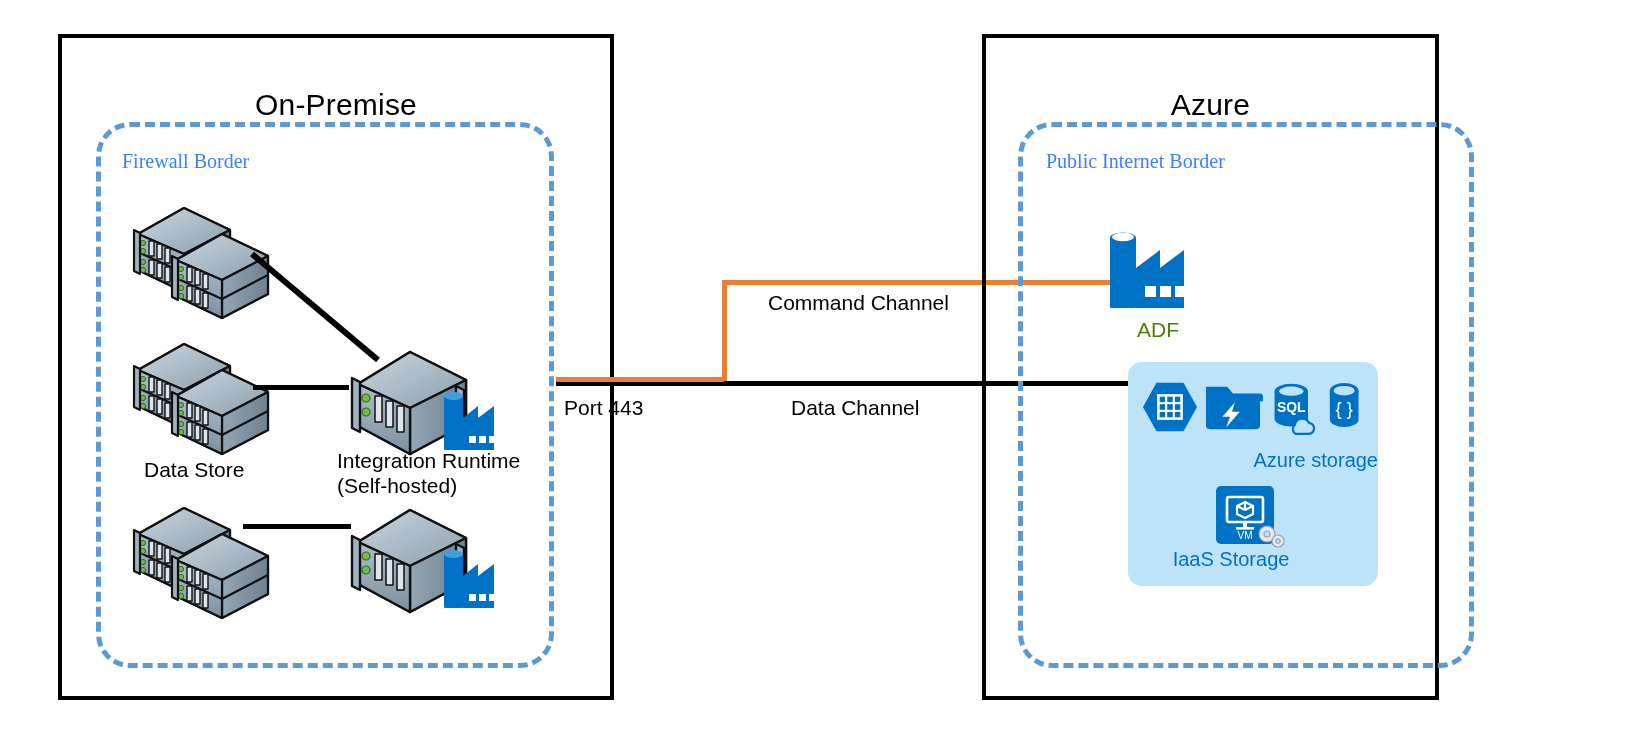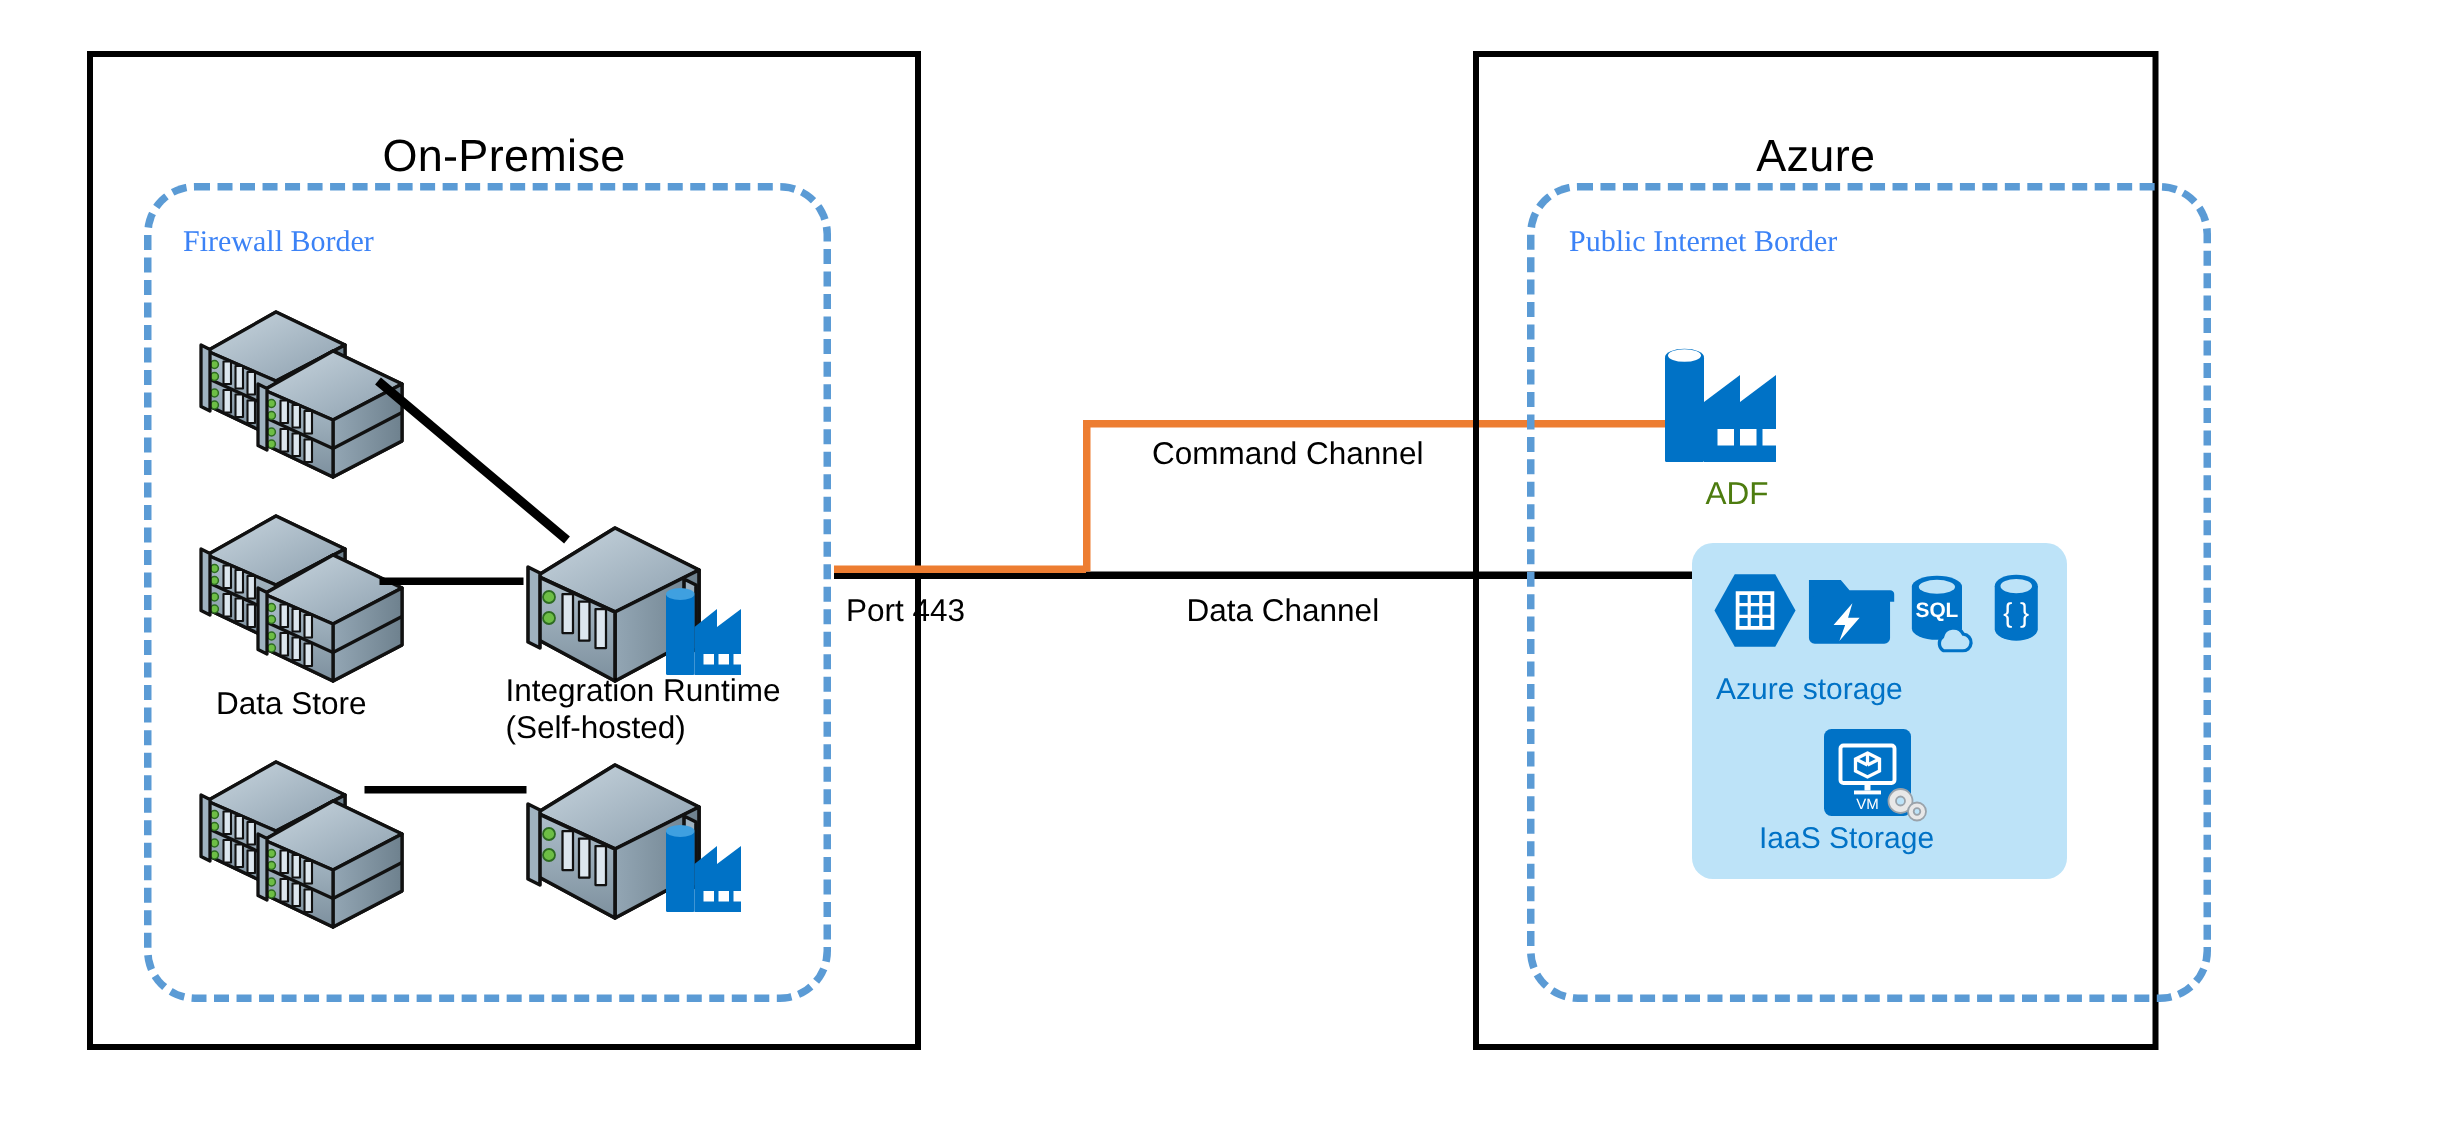--- a/index.html
+++ b/index.html
@@ -170,24 +170,23 @@
     left: 1142px; top: 378px;
     width: 228px; height: 62px;
     display: flex;
     align-items: center;
     justify-content: space-between;
   }
   #azure-storage-label {
     position: absolute;
     left: 1128px; top: 449px;
     width: 250px;
-    text-align: left;
+    text-align: right;
     font-size: 20px;
     color: #0072C6;
-    padding-left: 16px;
   }
   #vm-icon {
     left: 1216px; top: 486px;
     width: 69px; height: 58px;
   }
   #iaas-label {
     position: absolute;
     left: 1128px; top: 548px;
     width: 206px;
     text-align: center;

